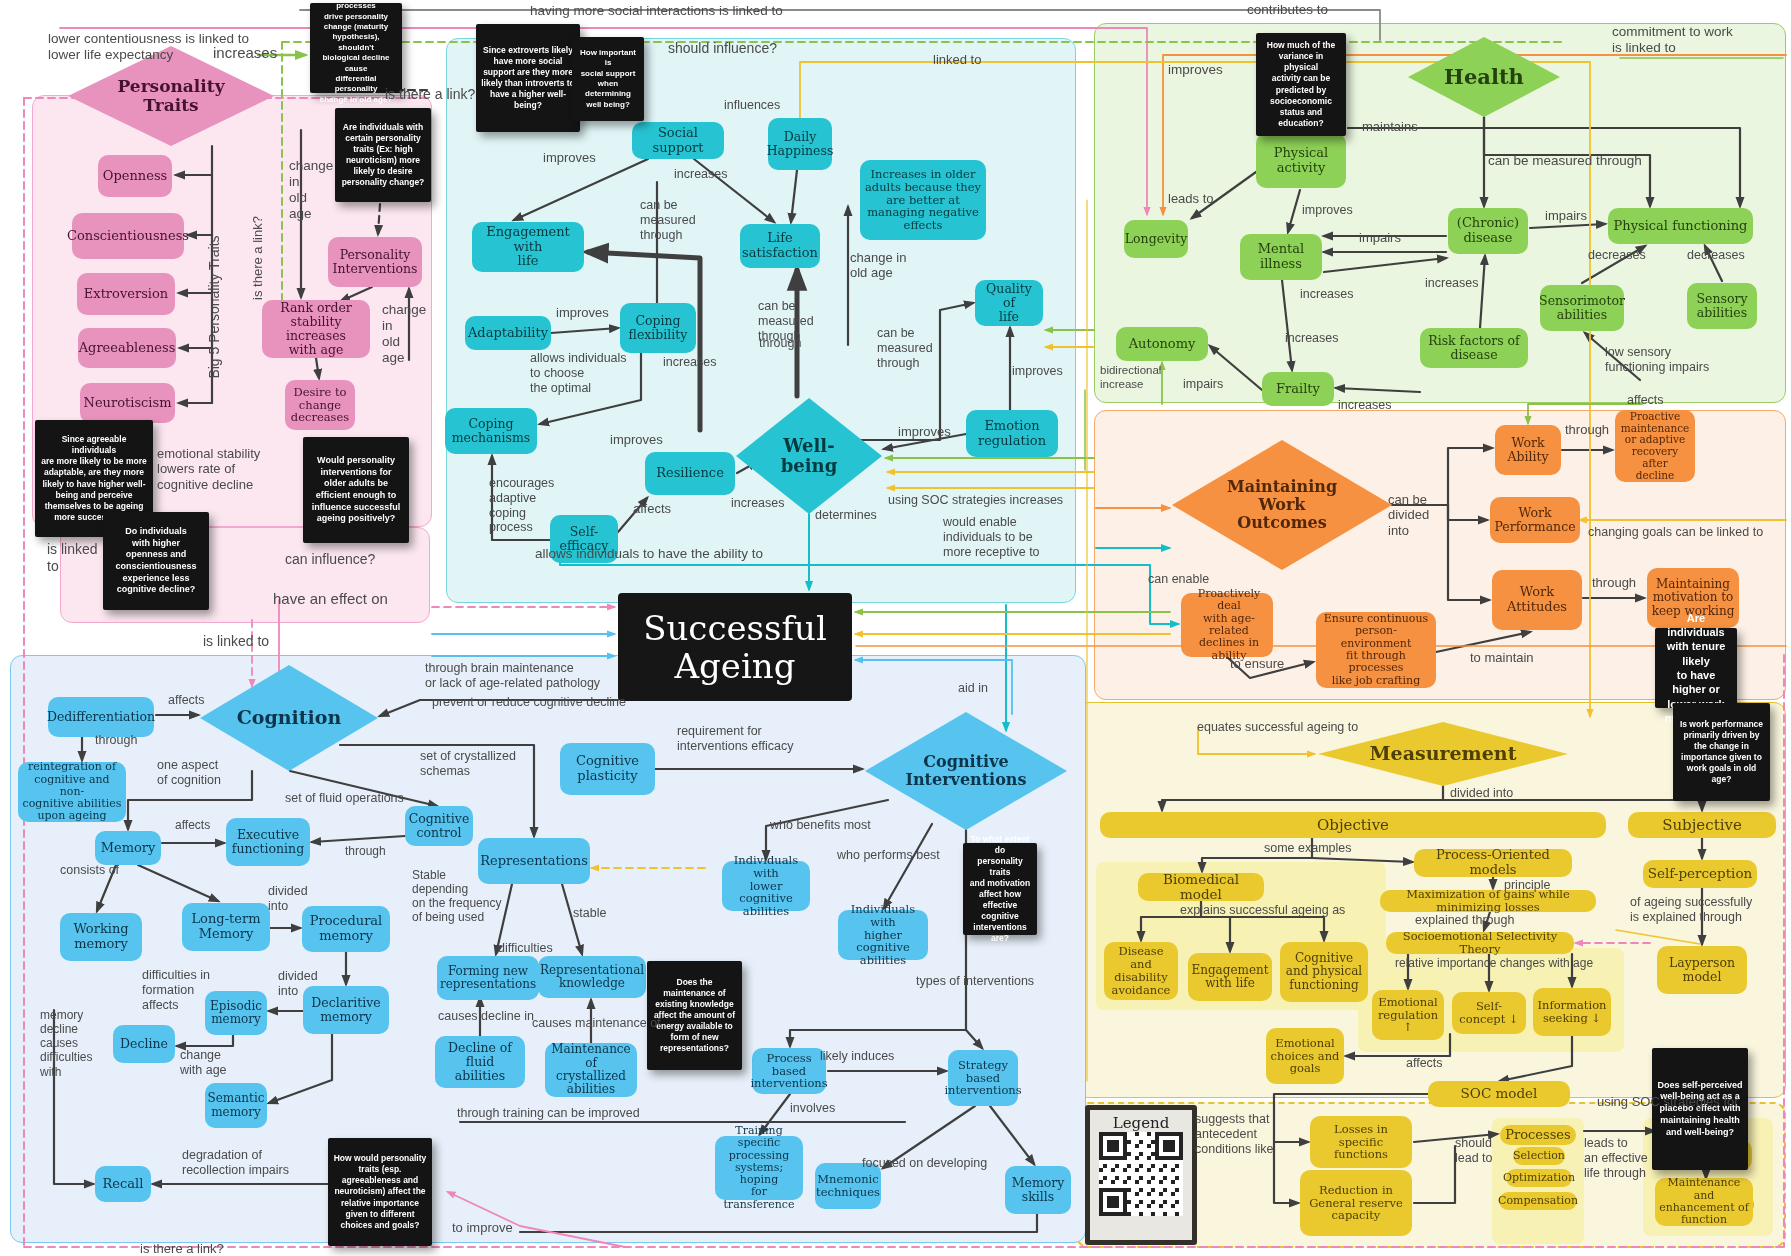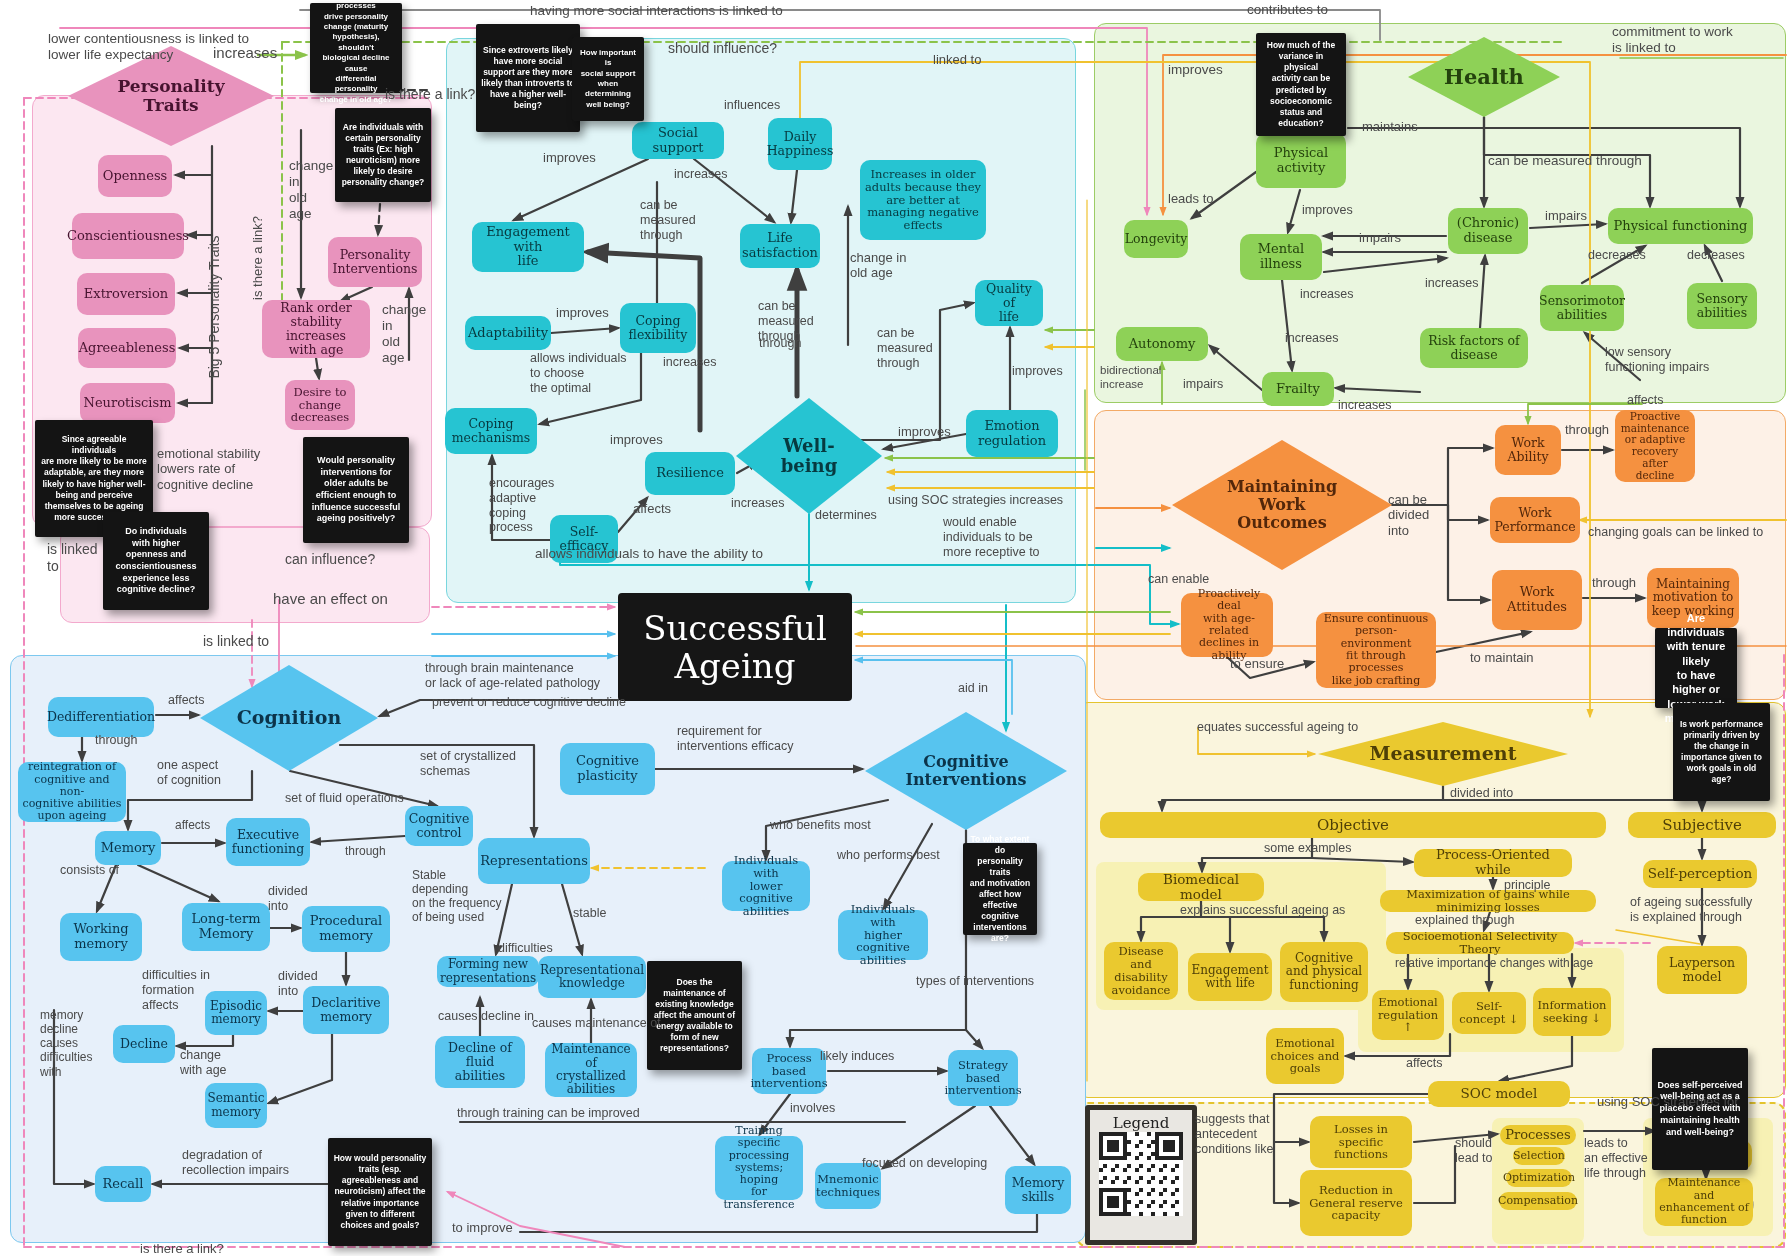--- a/index.html
+++ b/index.html
@@ -385,21 +385,21 @@
 declines in
 ability</div>
     <div class="node orange" style="left: 1316px; top: 612px; width: 120px; height: 76px; font-size: 11px; white-space: pre-line;">Ensure continuous
 person-environment
 fit through processes
 like job crafting</div>
     <div class="node d yellow" style="left: 1318px; top: 722px; width: 250px; height: 64px; font-size: 19px; white-space: pre-line;">Measurement</div>
     <div class="node yellow" style="left: 1100px; top: 812px; width: 506px; height: 26px; font-size: 15px; white-space: pre-line;">Objective</div>
     <div class="node yellow" style="left: 1628px; top: 812px; width: 148px; height: 26px; font-size: 15px; white-space: pre-line;">Subjective</div>
     <div class="node yellow" style="left: 1138px; top: 873px; width: 126px; height: 28px; font-size: 13.5px; white-space: pre-line;">Biomedical model</div>
-    <div class="node yellow" style="left: 1414px; top: 849px; width: 158px; height: 28px; font-size: 13px; white-space: pre-line;">Process-Oriented while</div>
+    <div class="node yellow" style="left: 1414px; top: 849px; width: 158px; height: 28px; font-size: 13px; white-space: pre-line;">Process-Oriented models</div>
     <div class="node yellow" style="left: 1380px; top: 890px; width: 216px; height: 22px; font-size: 11.5px; white-space: pre-line;">Maximization of gains while minimizing losses</div>
     <div class="node yellow" style="left: 1386px; top: 932px; width: 188px; height: 22px; font-size: 11.5px; white-space: pre-line;">Socioemotional Selectivity Theory</div>
     <div class="node yellow" style="left: 1104px; top: 942px; width: 74px; height: 58px; font-size: 11.5px; white-space: pre-line;">Disease and
 disability
 avoidance</div>
     <div class="node yellow" style="left: 1188px; top: 953px; width: 84px; height: 48px; font-size: 12px; white-space: pre-line;">Engagement
 with life</div>
     <div class="node yellow" style="left: 1280px; top: 942px; width: 88px; height: 60px; font-size: 12px; white-space: pre-line;">Cognitive
 and physical
 functioning</div>
@@ -444,21 +444,21 @@
 control</div>
     <div class="node blue" style="left: 478px; top: 838px; width: 112px; height: 46px; font-size: 13px; white-space: pre-line;">Representations</div>
     <div class="node blue" style="left: 560px; top: 743px; width: 95px; height: 52px; font-size: 13px; white-space: pre-line;">Cognitive
 plasticity</div>
     <div class="node blue" style="left: 60px; top: 913px; width: 82px; height: 48px; font-size: 13px; white-space: pre-line;">Working
 memory</div>
     <div class="node blue" style="left: 182px; top: 903px; width: 88px; height: 48px; font-size: 13px; white-space: pre-line;">Long-term
 Memory</div>
     <div class="node blue" style="left: 302px; top: 906px; width: 88px; height: 46px; font-size: 13px; white-space: pre-line;">Procedural
 memory</div>
-    <div class="node blue" style="left: 437px; top: 956px; width: 102px; height: 31px; font-size: 12px; white-space: pre-line;">Forming new
+    <div class="node blue" style="left: 437px; top: 956px; width: 102px; height: 44px; font-size: 12px; white-space: pre-line;">Forming new
 representations</div>
     <div class="node blue" style="left: 538px; top: 956px; width: 108px; height: 42px; font-size: 12px; white-space: pre-line;">Representational
 knowledge</div>
     <div class="node blue" style="left: 205px; top: 991px; width: 62px; height: 44px; font-size: 12px; white-space: pre-line;">Episodic
 memory</div>
     <div class="node blue" style="left: 303px; top: 986px; width: 86px; height: 48px; font-size: 12.5px; white-space: pre-line;">Declaritive
 memory</div>
     <div class="node blue" style="left: 113px; top: 1025px; width: 62px; height: 38px; font-size: 12.5px; white-space: pre-line;">Decline</div>
     <div class="node blue" style="left: 205px; top: 1083px; width: 62px; height: 45px; font-size: 12px; white-space: pre-line;">Semantic
 memory</div>

